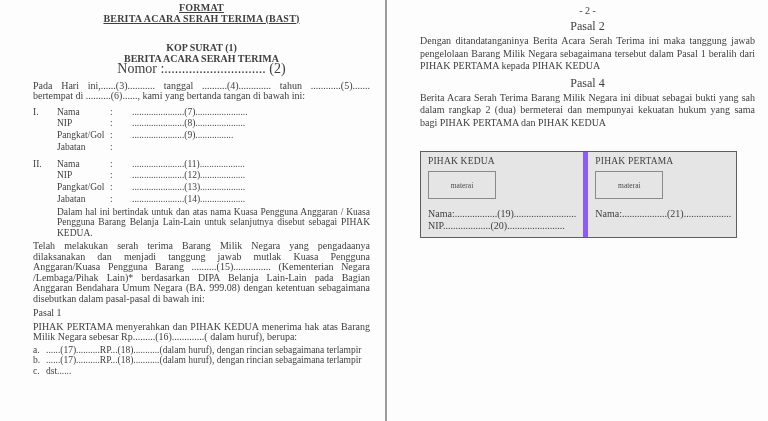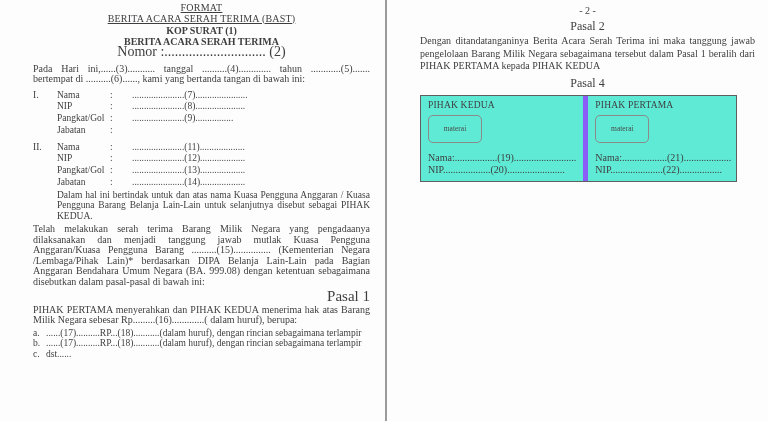--- a/index.html
+++ b/index.html
@@ -23,69 +23,69 @@
   }
   .page {
     position: absolute; top: 0; bottom: 0;
     background: #fdfdfd;
   }
   .page-left  { left: 0;    width: 385px; padding: 3px 15px 0 33px; }
   .page-right { left: 387px; width: 381px; padding: 5px 13px 0 33px; }
 
   
   .p1-title {
-    text-align: center; font-weight: normal; font-size: 10px;
+    text-align: center; font-weight: bold; font-size: 10px;
     line-height: 10.5px; text-decoration: underline; letter-spacing: 0.2px;
   }
   .p1-subhead {
     text-align: center; font-weight: bold; font-size: 10px; line-height: 10.5px;
   }
-  .kop-block { margin-top: 2px; }
+  .kop-block { margin-top: 19px; }
   .nomor-line {
     text-align: center; font-size: 14px; line-height: 10.5px; font-weight: normal;
   }
   .body-par {
     margin-top: 6px; font-size: 10px; line-height: 10.5px;
     text-align: justify; overflow-wrap: anywhere;
   }
   .defblock { margin-top: 5px; }
   .defrow {
     display: grid; grid-template-columns: 24px 53px 22px 1fr;
     font-size: 9.5px; line-height: 11.8px; white-space: nowrap; overflow: hidden;
   }
   .party-note {
     margin: 1px 0 0 24px; font-size: 9.5px; line-height: 10.5px;
     text-align: justify; overflow-wrap: anywhere;
   }
   .pasal-heading {
-    margin-top: 4px; text-align: right; font-size: 15px; line-height: 10.5px;
+    margin-top: 4px; text-align: left; font-size: 10px; line-height: 10.5px;
   }
   .pasal-body { margin-top: 3px; }
   .item-list { margin-top: 2px; }
   .li { display: flex; font-size: 9.5px; line-height: 10.5px; }
   .li-marker { width: 13px; flex: 0 0 13px; }
   .li-text { flex: 1; text-align: justify; overflow-wrap: anywhere; }
 
   
   .page-num { text-align: center; font-size: 10px; line-height: 11px; }
   .p2-pasal-heading { margin-top: 5px; text-align: center; font-size: 12px; line-height: 11px; }
   .p2-par {
     margin-top: 3px; font-size: 10px; line-height: 12.5px;
     text-align: justify; overflow-wrap: anywhere;
   }
   .sig-table {
-    margin-top: 6px; width: 317px; border: 1px solid #5f5f5f;
-    display: grid; grid-template-columns: 1fr 1fr; background: #5eead4;
+    margin-top: 22px; width: 317px; border: 1px solid #5f5f5f;
+    display: grid; grid-template-columns: 1fr 1fr; background: #e5e5e5;
   }
   .sig-cell { padding: 4px 7px 5px 7px; }
   .sig-cell + .sig-cell { border-left: 5px solid #8b5cf6; }
   .sig-header { font-size: 9.5px; line-height: 11px; letter-spacing: 0.2px; }
   .stamp-box {
-    margin-top: 4px; width: 54px; height: 28px; border: 1px solid #8a8a8a;
-    border-radius: 5px; display: flex; align-items: center; justify-content: center;
+    margin-top: 4px; width: 68px; height: 28px; border: 1px solid #8a8a8a;
+    border-radius: 0; display: flex; align-items: center; justify-content: center;
   }
   .stamp-label { font-size: 7.5px; color: #4a4a4a; }
   .sig-line {
     font-size: 10px; line-height: 12px; white-space: nowrap; overflow: hidden;
   }
   .sig-lines { margin-top: 9px; }
 </style>
 </head>
 <body>
 
@@ -181,37 +181,37 @@
 
   <div class="page-divider"></div>
 
   <div class="page page-right">
     <div class="page-num">- 2 -</div>
 
     <div class="p2-pasal-heading">Pasal 2</div>
     <p class="p2-par">Dengan ditandatanganinya  Berita Acara Serah Terima ini maka tanggung jawab pengelolaan Barang Milik Negara sebagaimana tersebut dalam Pasal 1 beralih dari PIHAK PERTAMA kepada PIHAK KEDUA</p>
 
     <div class="p2-pasal-heading">Pasal 4</div>
+    <p class="p2-par">Berita Acara Serah Terima Barang Milik Negara ini dibuat sebagai bukti yang sah dalam rangkap 2 (dua) bermeterai dan mempunyai kekuatan hukum yang sama bagi PIHAK PERTAMA dan PIHAK KEDUA</p>
 
     <div class="sig-table">
       <div class="sig-cell">
         <div class="sig-header">PIHAK KEDUA</div>
         <div class="stamp-box">
           <span class="stamp-label">materai</span>
         </div>
         <div class="sig-lines">
           <div class="sig-line">Nama:.................(19).........................</div>
           <div class="sig-line">NIP...................(20).......................</div>
         </div>
       </div>
       <div class="sig-cell">
         <div class="sig-header">PIHAK PERTAMA</div>
         <div class="stamp-box">
           <span class="stamp-label">materai</span>
         </div>
         <div class="sig-lines">
           <div class="sig-line">Nama:..................(21)...................</div>
-          <div class="sig-line">NIP.....................(22).................</div>
         </div>
       </div>
     </div>
   </div>
 </div>
 
 </body></html>

